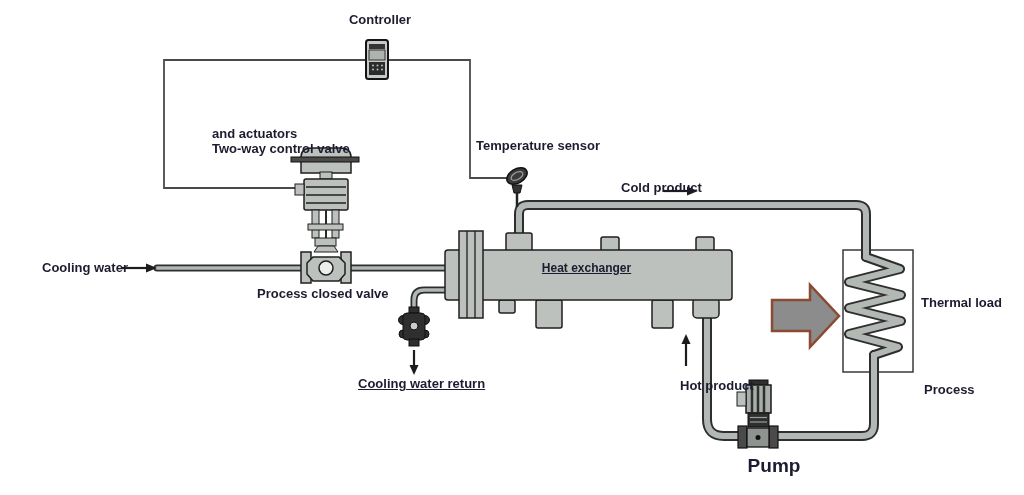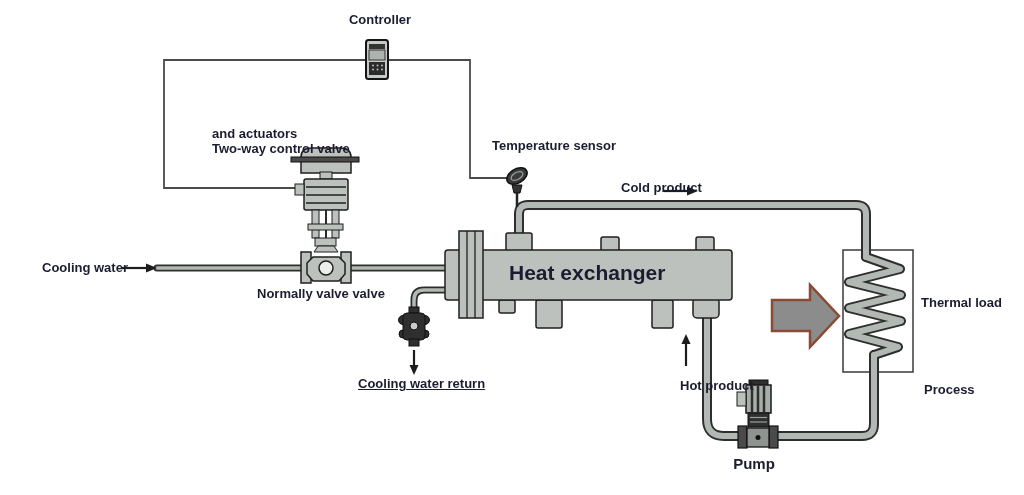--- a/index.html
+++ b/index.html
@@ -6,22 +6,22 @@
   .stage{
     position:relative;width:1024px;height:495px;background:var(--background,#fff);
     font-family:"Liberation Sans",sans-serif;overflow:hidden;
   }
   .stage svg{position:absolute;left:0;top:0;}
   .lbl{
     position:absolute;color:var(--text,#1c1c30);font-size:13px;font-weight:600;
     line-height:1.18;white-space:nowrap;
   }
   .lbl.center{text-align:center;}
-  .lbl-hx{font-size:21px;}
-  .lbl-pump{font-size:15px;}
+  .lbl-hx{font-size:12px;text-decoration:underline;}
+  .lbl-pump{font-size:19px;margin-left:20px;}
   
   .pipe-outer{fill:none;stroke:var(--pipe-outline,#2e2e2e);stroke-linejoin:round;stroke-linecap:round;}
   .pipe-inner{fill:none;stroke:var(--pipe-fill,#b2b8b4);stroke-linejoin:round;stroke-linecap:round;}
   .w-prod-o{stroke-width:10px;} .w-prod-i{stroke-width:6px;}
   .w-thin-o{stroke-width:7px;}  .w-thin-i{stroke-width:3.5px;}
   .signal{fill:none;stroke:var(--signal-line,#4a4a4a);stroke-width:1.8px;}
   .equip{fill:var(--equipment-fill,#bcc1bd);stroke:var(--equipment-outline,#1f1f1f);stroke-width:1.5px;}
   .equip-thin{fill:var(--equipment-fill,#bcc1bd);stroke:var(--equipment-outline,#1f1f1f);stroke-width:1px;}
   .dark{fill:#2f2f2f;stroke:#111;stroke-width:1px;}
   .edge{stroke:var(--equipment-outline,#1f1f1f);stroke-width:1.3px;}
@@ -149,24 +149,24 @@
     <line class="arrow-line" x1="414" y1="350" x2="414" y2="365"></line>
     <polygon class="arrow-head" points="409.5,365 414,375 418.5,365"></polygon>
   </g>
 </svg>
 
 <div class="lbl center" style="left:340px;top:12px;width:80px;">Controller</div>
 <div class="lbl" style="left:212px;top:126px;">
   <div>and actuators</div>
   <div>Two-way control valve</div>
 </div>
-<div class="lbl" style="left:492px;top:138px;">Temperature sensor</div>
+<div class="lbl" style="left:476px;top:138px;">Temperature sensor</div>
 <div class="lbl" style="left:605px;top:180px;margin-left:16px;">Cold product</div>
 <div class="lbl" style="left:42px;top:260px;">Cooling water</div>
-<div class="lbl" style="left:257px;top:286px;">Normally valve valve</div>
+<div class="lbl" style="left:257px;top:286px;">Process closed valve</div>
 <div class="lbl lbl-hx center" style="left:509px;top:261px;width:155px;">Heat exchanger</div>
 <div class="lbl" style="left:358px;top:376px;text-decoration:underline;">Cooling water return</div>
 <div class="lbl" style="left:633px;top:378px;margin-left:47px;">Hot product</div>
 <div class="lbl" style="left:921px;top:295px;">Thermal load</div>
 <div class="lbl" style="left:893px;top:382px;padding-left:31px;">Process</div>
 <div class="lbl lbl-pump center" style="left:725px;top:455px;width:58px;">Pump</div>
 
 </div>
 
 </body></html>

